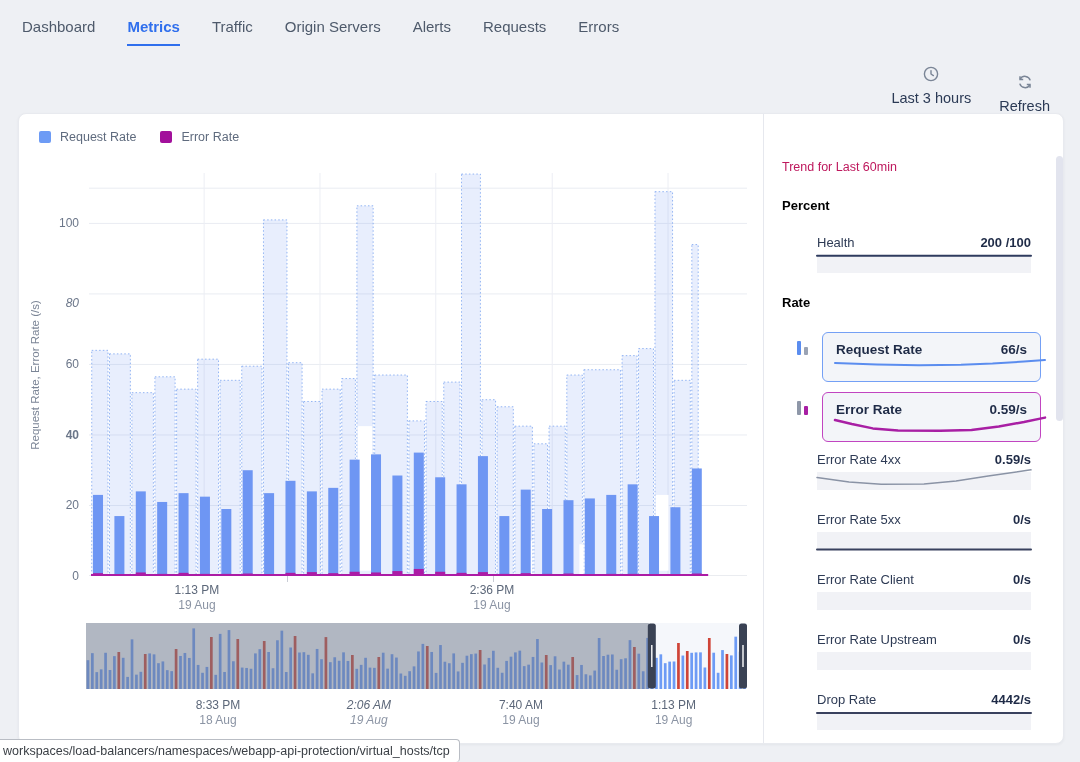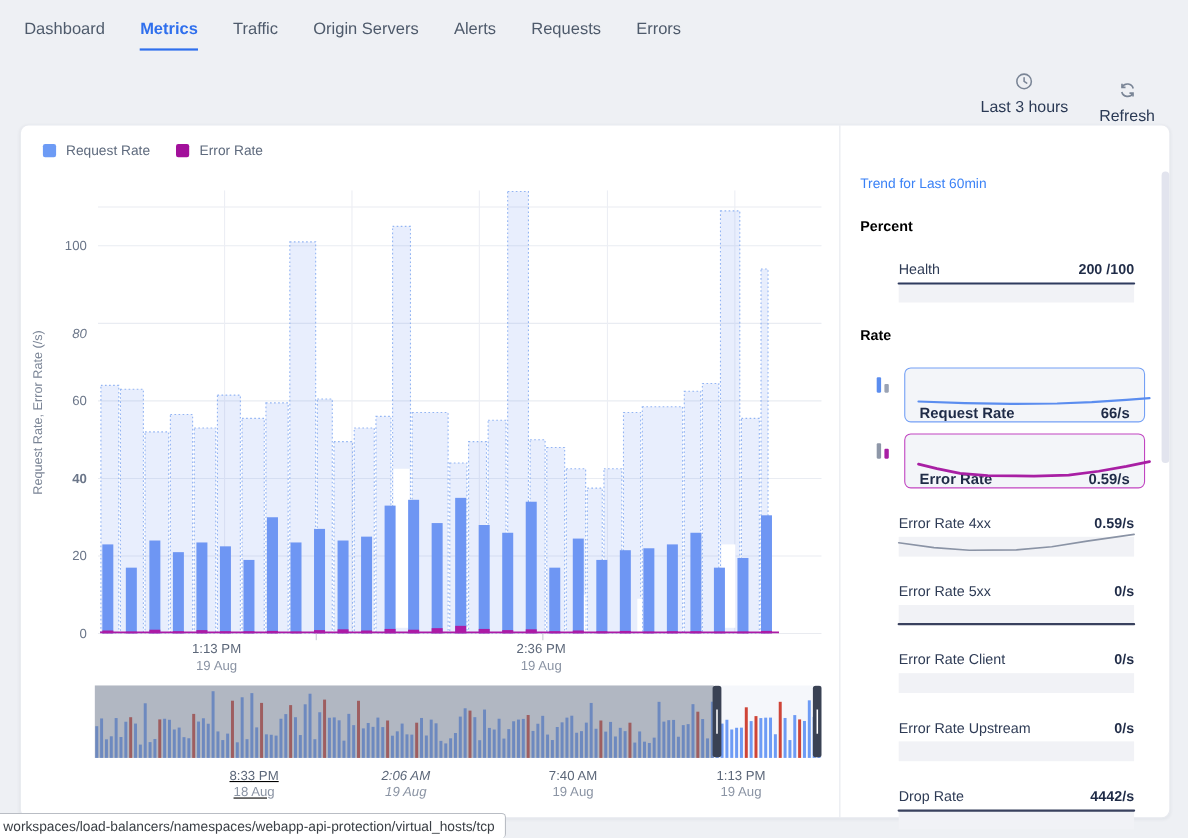--- a/index.html
+++ b/index.html
@@ -39,24 +39,24 @@
   .xticks i{position:absolute;width:1px;height:6px;background:#c9cdd6;}
   
   .brush{position:absolute;left:67px;top:509px;width:661px;height:66px;cursor:crosshair;}
   .brushlabels{position:absolute;left:67px;top:584px;width:661px;height:32px;}
   .brushlabels .xl{position:absolute;transform:translateX(-50%);text-align:center;font-size:12px;line-height:15px;}
   .brushlabels .t{color:#5c6779;}
   .brushlabels .d{color:#8b94a4;}
   
   .sidebar{position:absolute;left:744px;top:0;width:299px;height:629px;border-left:1px solid #e6e8ee;
            padding:46px 0 0 18px;box-sizing:border-box;}
-  .trend-title{font-size:12.5px;color:#3b82f6;margin-bottom:24px;}
+  .trend-title{font-size:12.5px;color:#be185d;margin-bottom:24px;}
   .sb-header{font-size:13px;font-weight:bold;color:#000000;margin-bottom:22px;}
   .sb-metric{margin-left:35px;width:214px;margin-bottom:22px;}
-  .sb-label-row{display:flex;justify-content:space-between;align-items:flex-start;font-size:13px;margin-top:24px;}
+  .sb-label-row{display:flex;justify-content:space-between;align-items:flex-start;font-size:13px;}
   .sb-label{color:#2e3b55;}
   .sb-value{color:#1f2b47;font-weight:bold;}
   .sb-spark{margin-top:5px;height:18px;background:#f1f2f6;position:relative;}
   .sb-spark svg{position:absolute;left:0;top:0;overflow:visible;}
   .sb-cardrow{position:relative;margin-left:22px;width:237px;height:50px;margin-bottom:10px;}
   .sb-card{position:absolute;left:18px;top:0;right:0;bottom:0;background:#f3f5f9;border:1.5px solid;
            border-radius:6px;box-sizing:border-box;padding:9px 13px 0 13px;cursor:pointer;}
   .sb-card .sb-label-row{font-size:13.5px;}
   .sb-card .sb-label{font-weight:bold;color:#1f2b47;}
   .sb-card svg{position:absolute;left:12px;right:12px;bottom:7px;overflow:visible;}
@@ -414,21 +414,21 @@
         <rect x="652.7866666666666" y="28.72835537791252" width="2.706666666666666" height="37.27164462208748" fill="#6d9bf5"></rect>
         <rect x="657.1933333333333" y="28.80516866222024" width="2.706666666666666" height="37.19483133777976" fill="#6d9bf5"></rect>
         <rect x="0" y="0" width="562.816" height="66" fill="rgba(110,120,138,0.5)"></rect>
         <rect x="561.816" y="0.5" width="8" height="65" rx="2.5" fill="#3a4254"></rect>
         <line x1="565.816" x2="565.816" y1="22" y2="44" stroke="#ffffff" stroke-width="1.4"></line>
         <rect x="653" y="0.5" width="8" height="65" rx="2.5" fill="#3a4254"></rect>
         <line x1="657" x2="657" y1="22" y2="44" stroke="#ffffff" stroke-width="1.4"></line>
       </svg>
   </div>
   <div class="brushlabels" id="brushlabels">
-      <div class="xl" style="left: 145px; text-decoration: underline;">
+      <div class="xl" style="left: 132px;">
         <div class="t">8:33 PM</div>
         <div class="d">18 Aug</div>
       </div>
       <div class="xl" style="left: 282.908px; font-style: italic;">
         <div class="t">2:06 AM</div>
         <div class="d">19 Aug</div>
       </div>
       <div class="xl" style="left: 434.938px;">
         <div class="t">7:40 AM</div>
         <div class="d">19 Aug</div>

